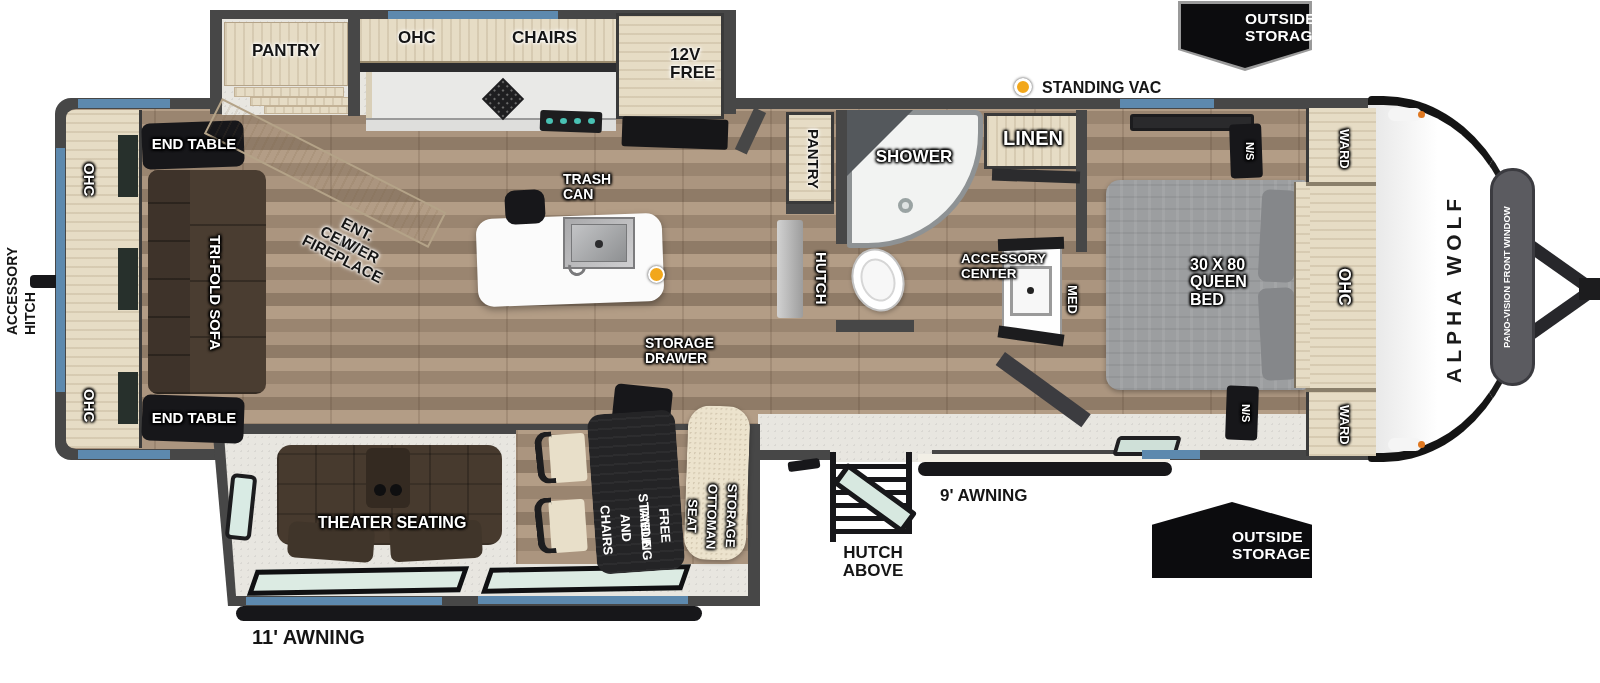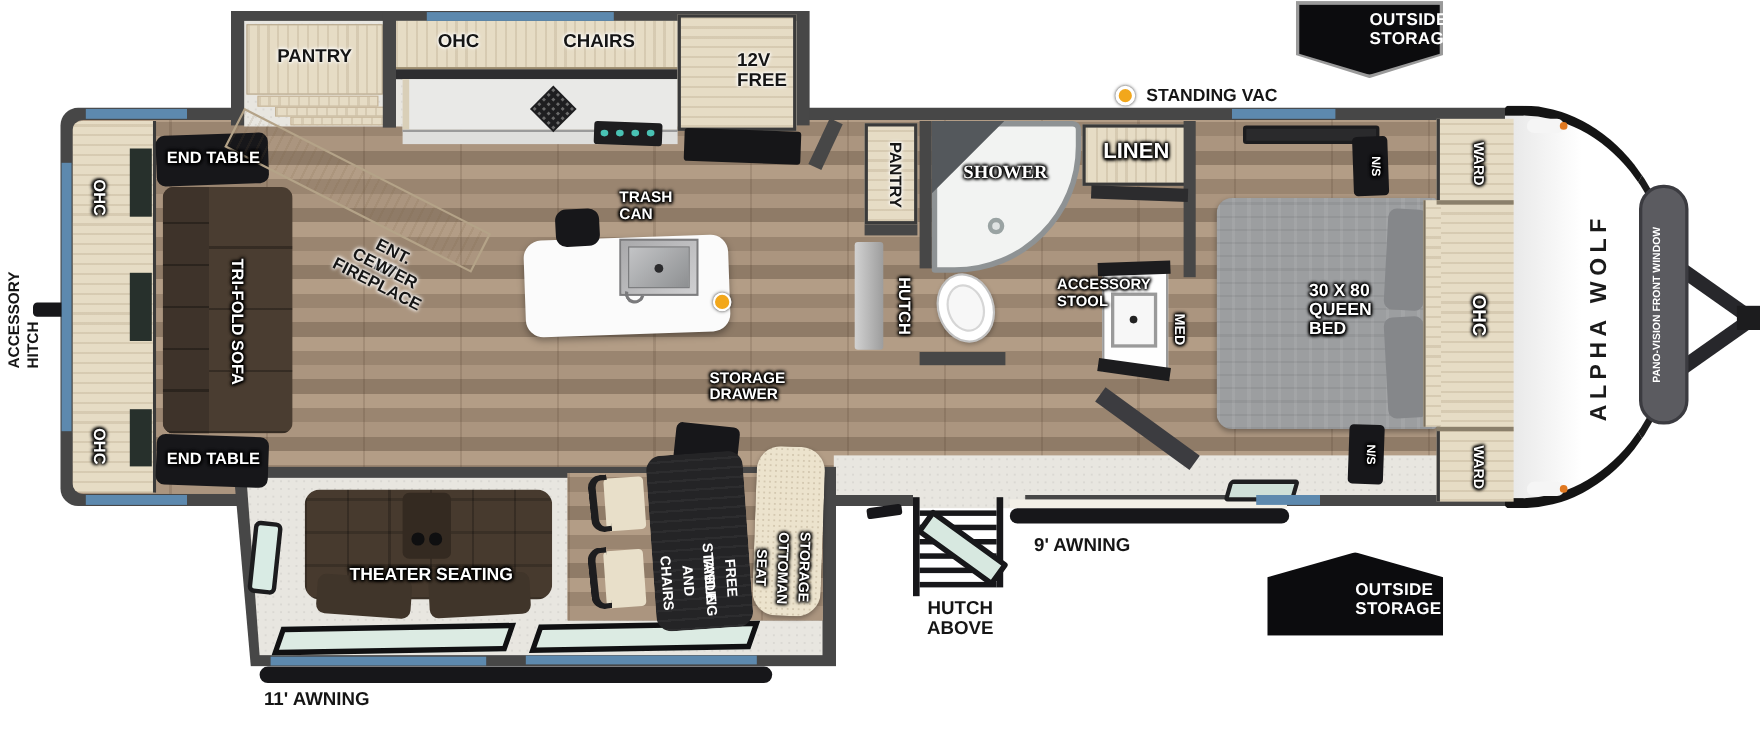--- a/index.html
+++ b/index.html
@@ -136,33 +136,33 @@
 
   <div class="wall" style="left:836px;top:110px;width:11px;height:134px;z-index:6;"></div>
   <div class="wall" style="left:836px;top:320px;width:78px;height:12px;z-index:6;"></div>
   <div class="wall" style="left:1076px;top:110px;width:11px;height:142px;z-index:6;"></div>
 
   <div style="left:847px;top:110px;width:136px;height:138px;background:#f2f3f2;border:5px solid #8e9294;
               border-radius:3px 8px 115px 3px;z-index:5;"></div>
   <div style="left:847px;top:110px;width:66px;height:66px;background:#54585c;
               clip-path:polygon(0 0,100% 0,0 100%);z-index:6;"></div>
   <div style="left:898px;top:198px;width:15px;height:15px;border:4px solid #9aa3a3;border-radius:50%;background:#dfe3e3;z-index:7;"></div>
-  <div class="lblw ctr" style="left:852px;top:148px;width:124px;font-size:17px;font-family:Liberation Serif, serif;">SHOWER</div>
+  <div class="lblw ctr" style="left:852px;top:148px;width:124px;font-size:17px;">SHOWER</div>
 
   <div class="woodcab" style="left:984px;top:113px;width:98px;height:56px;border:3px solid #3a3a3a;z-index:5;"></div>
   <div class="lblw ctr" style="left:986px;top:128px;width:94px;font-size:20px;">LINEN</div>
   <div style="left:992px;top:170px;width:88px;height:12px;background:#2c2c2e;transform:rotate(2deg);z-index:6;"></div>
 
   <div style="left:852px;top:248px;width:52px;height:64px;background:#ffffff;border:2px solid #c2c2c2;border-radius:50%;
               transform:rotate(-18deg);box-shadow:0 2px 4px rgba(0,0,0,.25);z-index:6;"></div>
   <div style="left:861px;top:258px;width:34px;height:44px;background:#f7f7f7;border:2px solid #d6d6d6;border-radius:50%;transform:rotate(-18deg);z-index:7;"></div>
   <div class="lblw ctr" style="left:918px;top:252px;width:86px;font-size:13.5px;">
     <span>ACCESSORY</span>
       <br>
-    <span>STOOL</span>
+    <span>CENTER</span>
   </div>
 
   <div style="left:998px;top:238px;width:66px;height:12px;background:#1c1c1e;transform:rotate(-2deg);z-index:6;"></div>
   <div style="left:1002px;top:246px;width:60px;height:92px;background:#fefefe;border:2px solid #9a9a9a;z-index:5;"></div>
   <div style="left:1010px;top:266px;width:42px;height:50px;background:#f7f7f7;border:3px solid #9a9a9a;z-index:6;"></div>
   <div style="left:1027px;top:287px;width:7px;height:7px;background:#222;border-radius:50%;z-index:7;"></div>
   <div style="left:998px;top:330px;width:66px;height:12px;background:#1c1c1e;transform:rotate(8deg);z-index:6;"></div>
   <div class="v lblw" style="left:1058px;top:268px;width:22px;height:62px;font-size:13px;">MED</div>
   <div style="left:1005px;top:352px;width:106px;height:16px;background:#3c3c40;transform:rotate(36deg);transform-origin:left top;z-index:6;"></div>
 
@@ -232,21 +232,21 @@
   <div class="v lblw" style="left:692px;top:416px;width:50px;height:134px;font-size:13px;line-height:1.5;transform:rotate(2deg);">
     <span>STORAGE</span>
       <br>
     <span>OTTOMAN SEAT</span>
   </div>
 
   <div style="left:252px;top:568px;width:212px;height:26px;background:#dcebe3;border:5px solid #101012;transform:skewX(-20deg) rotate(-1deg);z-index:5;"></div>
   <div style="left:486px;top:566px;width:200px;height:26px;background:#dcebe3;border:5px solid #101012;transform:skewX(-20deg) rotate(-1deg);z-index:5;"></div>
 
   <div class="blk" style="left:236px;top:606px;width:466px;height:15px;border-radius:8px;z-index:5;"></div>
-  <div class="lblb" style="left:240px;top:626px;font-size:17px;">11' AWNING</div>
+  <div class="lblb" style="left:252px;top:626px;font-size:20px;">11' AWNING</div>
 
   <div class="marble" style="left:830px;top:442px;width:102px;height:20px;z-index:5;"></div>
   <div class="blk" style="left:788px;top:460px;width:32px;height:10px;border-radius:3px;transform:rotate(-8deg);z-index:5;"></div>
   <div class="blk" style="left:830px;top:452px;width:6px;height:90px;z-index:5;"></div>
   <div class="blk" style="left:906px;top:452px;width:6px;height:82px;z-index:5;"></div>
   <div class="blk" style="left:836px;top:464px;width:70px;height:5px;z-index:5;"></div>
   <div class="blk" style="left:836px;top:477px;width:70px;height:5px;z-index:5;"></div>
   <div class="blk" style="left:836px;top:490px;width:70px;height:5px;z-index:5;"></div>
   <div class="blk" style="left:836px;top:503px;width:70px;height:5px;z-index:5;"></div>
   <div class="blk" style="left:836px;top:516px;width:70px;height:5px;z-index:5;"></div>

